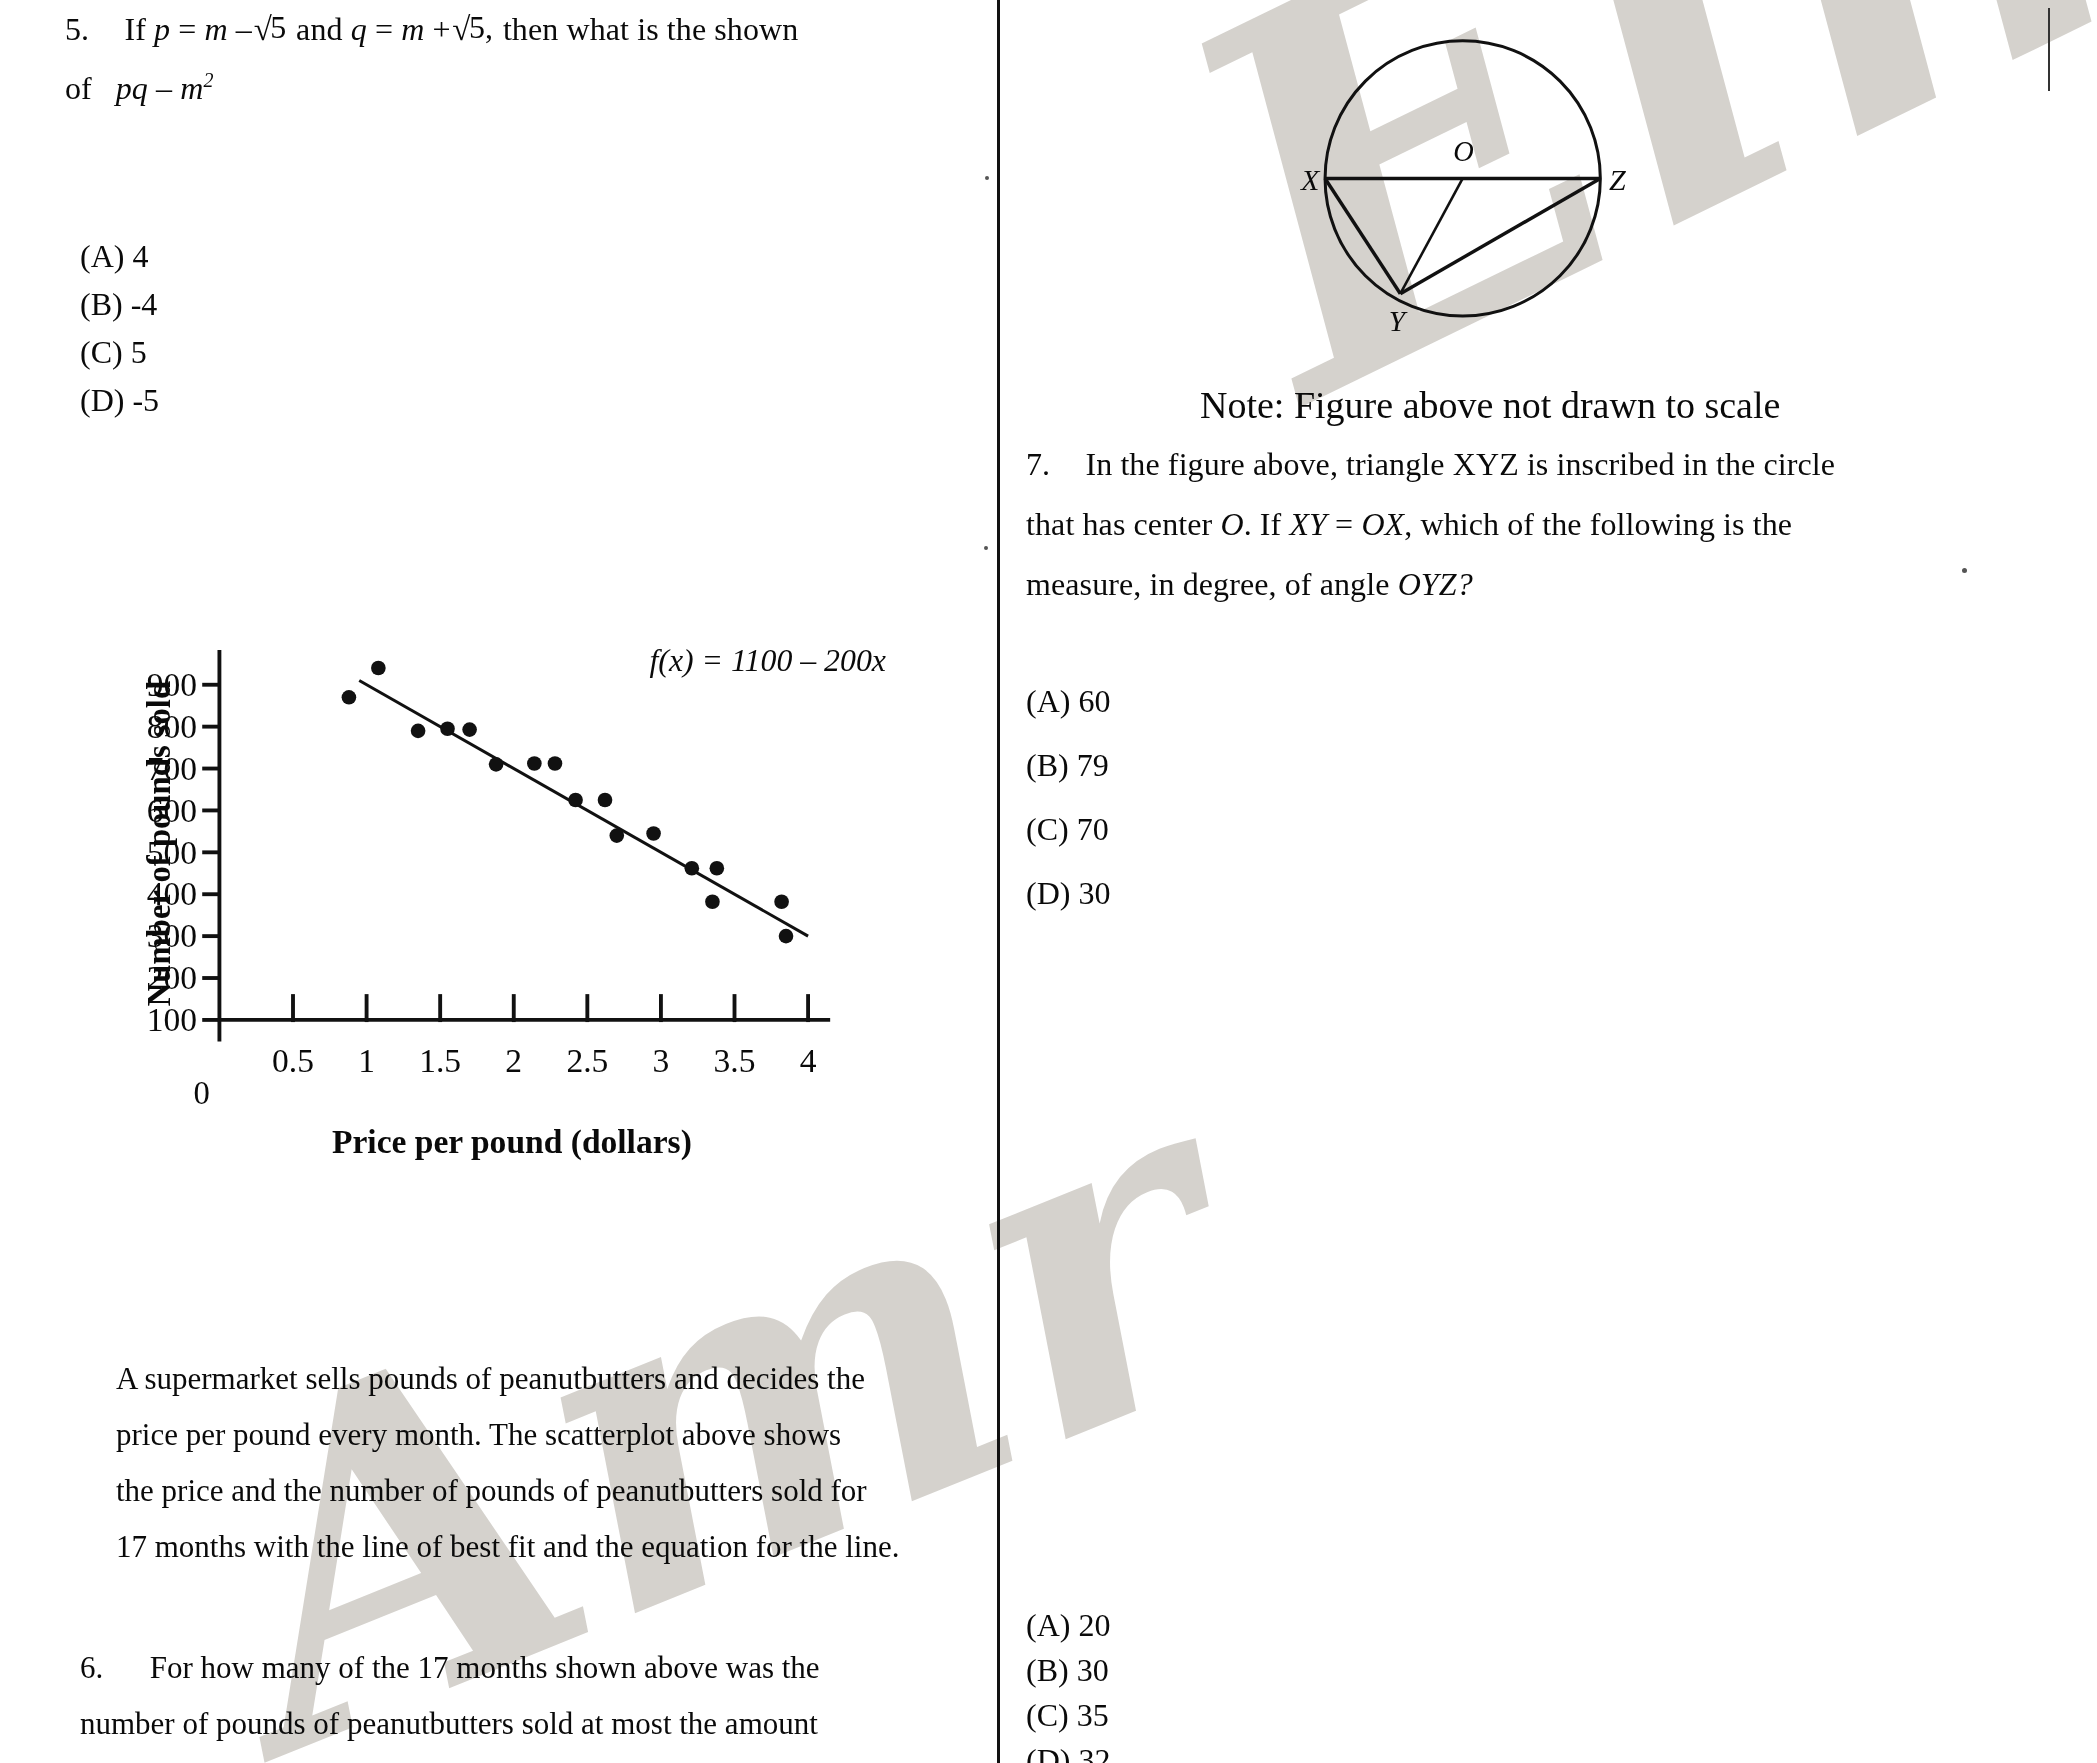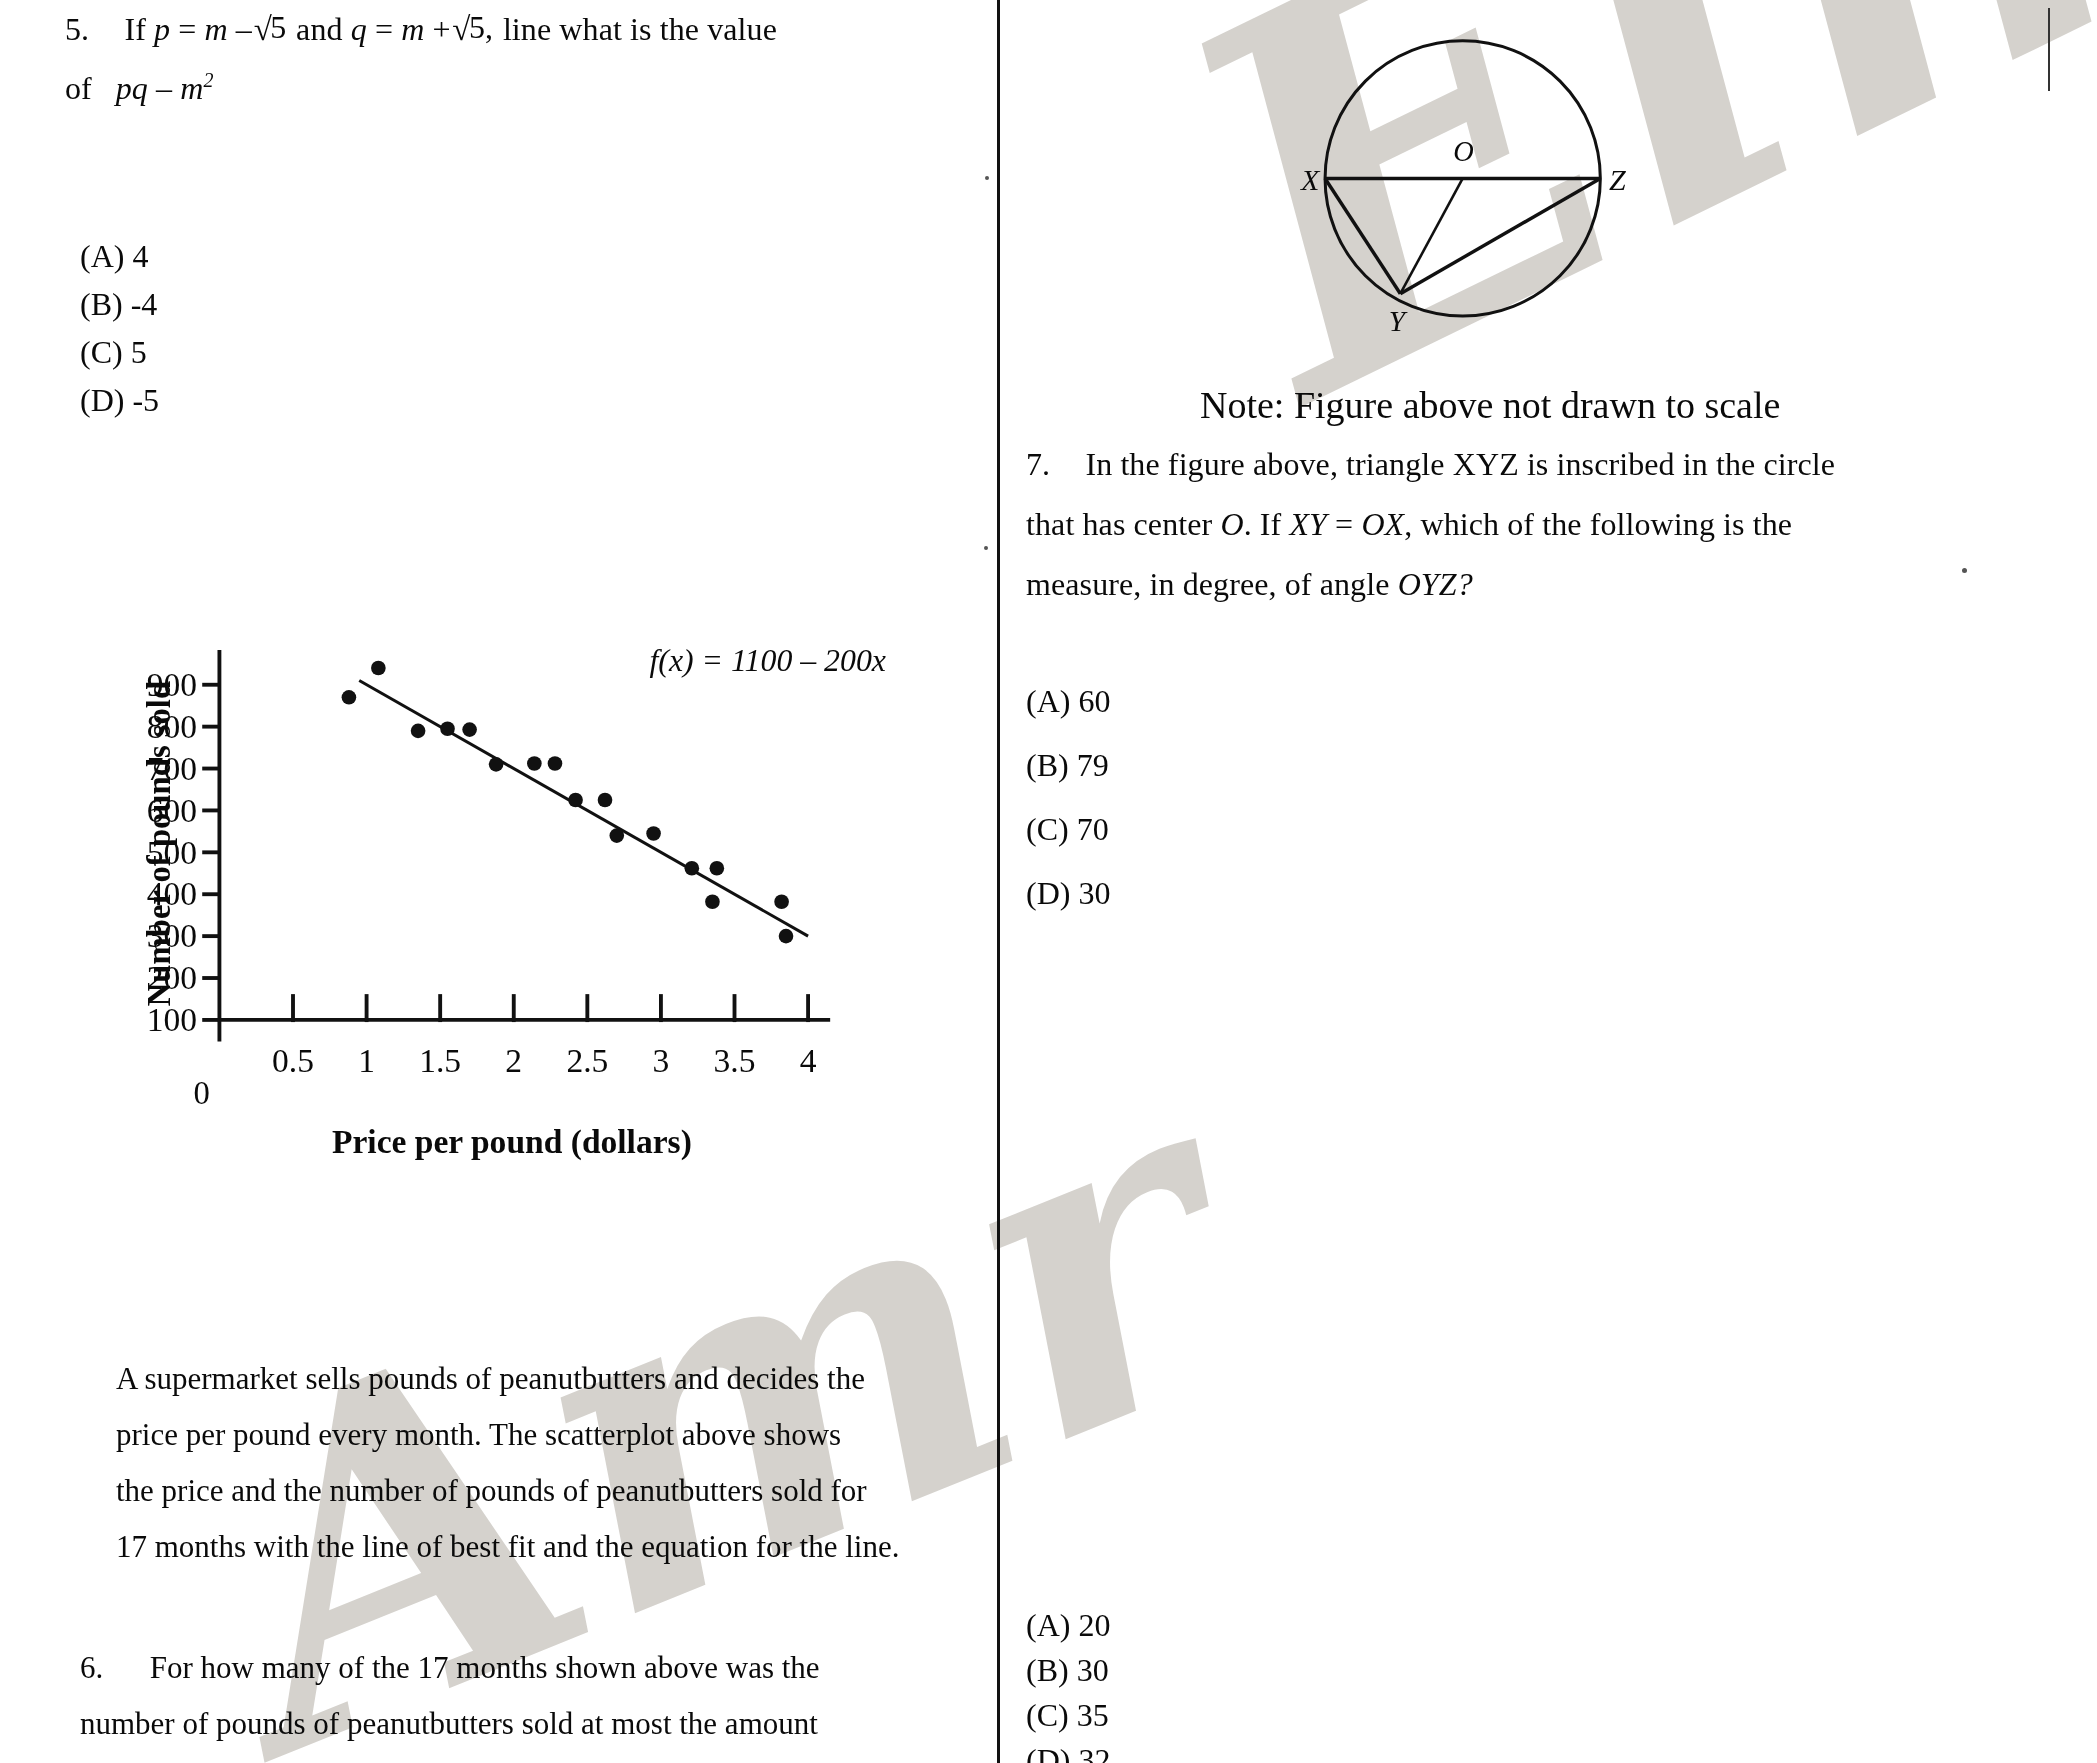--- a/index.html
+++ b/index.html
@@ -160,21 +160,21 @@
       <span>If</span>
       <span class="it">p</span>
       <span>=</span>
       <span class="it">m</span>
       <span>–</span><span class="rad"><span class="rad-sym">√</span><span class="rad-body">5</span></span>
       <span>and</span>
       <span class="it">q</span>
       <span>=</span>
       <span class="it">m</span>
       <span>+</span><span class="rad"><span class="rad-sym">√</span><span class="rad-body">5,</span></span>
-      <span>line what is the value</span>
+      <span>then what is the shown</span>
     </div>
     <div class="q-line l2">
       <span>of</span>
       <span style="display:inline-block;width:7.7px;"></span>
       <span class="it">pq</span>
       <span>–</span>
       <span class="it">m</span><span class="sup">2</span>
     </div>
   </div>
 

